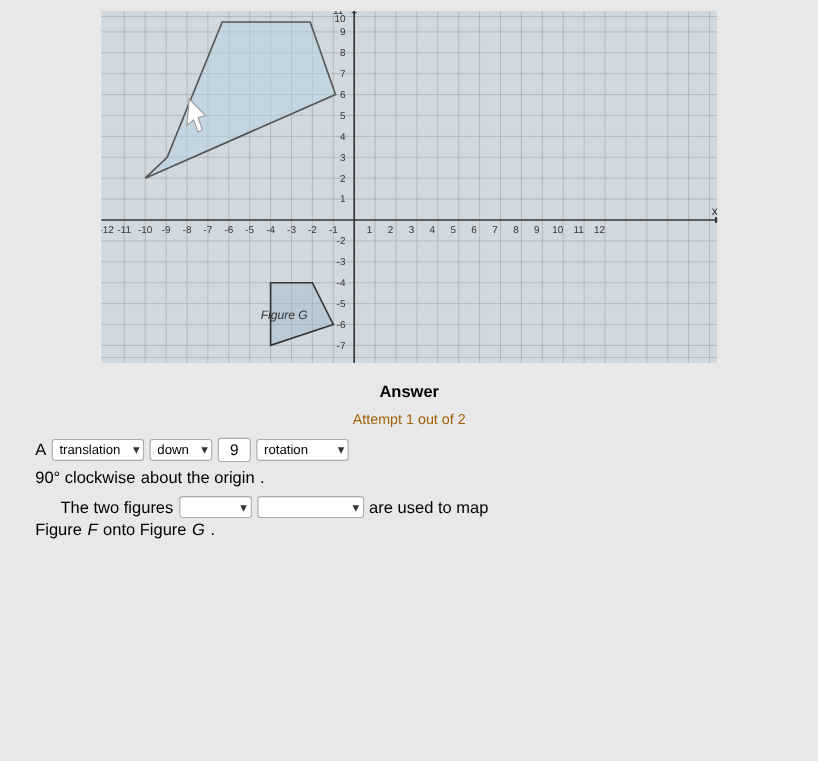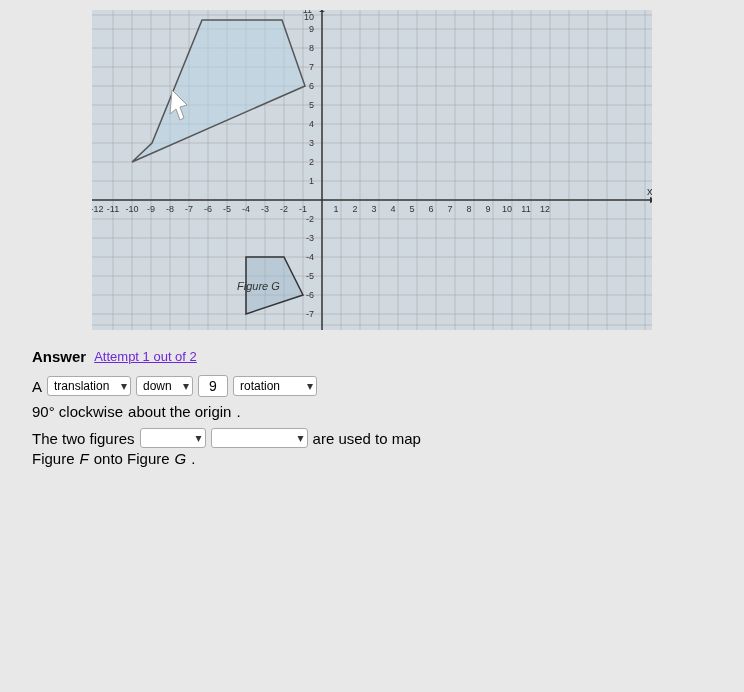--- a/index.html
+++ b/index.html
@@ -41,31 +41,31 @@
       width: 700px;
       margin-top: 10px;
       padding: 0 10px;
     }
 
     .answer-label-row {
       display: flex;
       align-items: center;
       gap: 8px;
       margin-bottom: 10px;
+      flex-direction: column;
     }
 
     .answer-title {
       font-weight: bold;
       font-size: 15px;
     }
 
     .attempt-text {
       font-size: 13px;
-      color: #6d28d9;
-      text-decoration: underline;
+      color: #a16207;
     }
 
     
     .answer-row-1 {
       display: flex;
       align-items: center;
       flex-wrap: wrap;
       gap: 5px;
       margin-bottom: 6px;
       font-size: 15px;
@@ -80,20 +80,21 @@
       font-size: 15px;
     }
 
     
     .answer-row-3 {
       display: flex;
       align-items: center;
       flex-wrap: wrap;
       gap: 5px;
       font-size: 15px;
+      margin-left: 23px;
     }
 
     .answer-row-4 {
       display: flex;
       align-items: center;
       gap: 5px;
       font-size: 15px;
       margin-top: 2px;
     }
 

